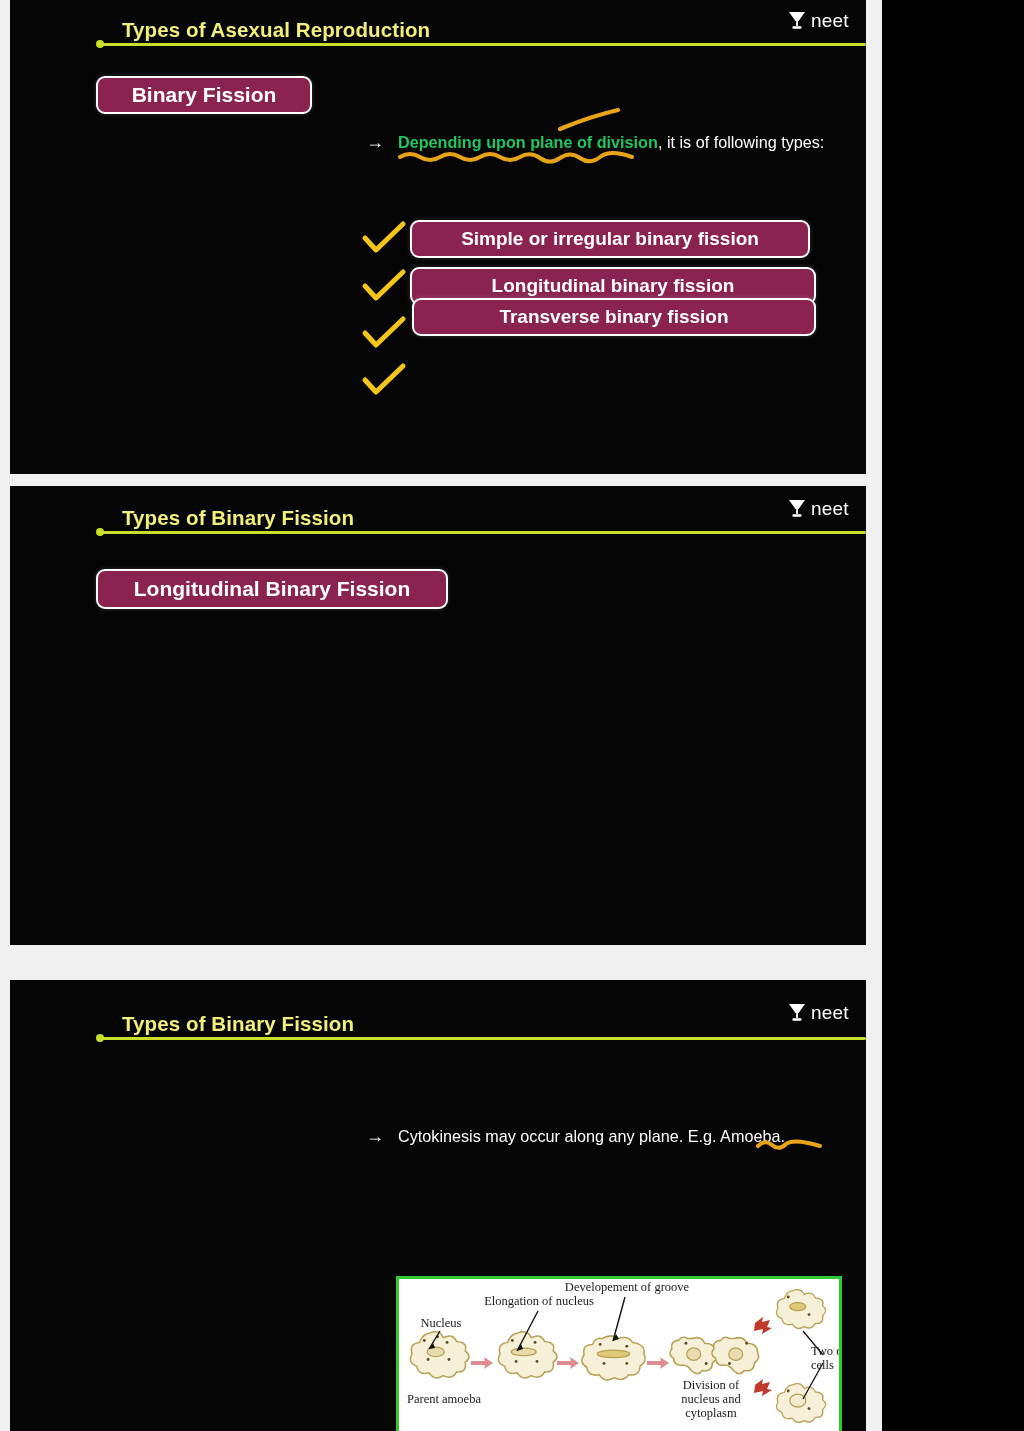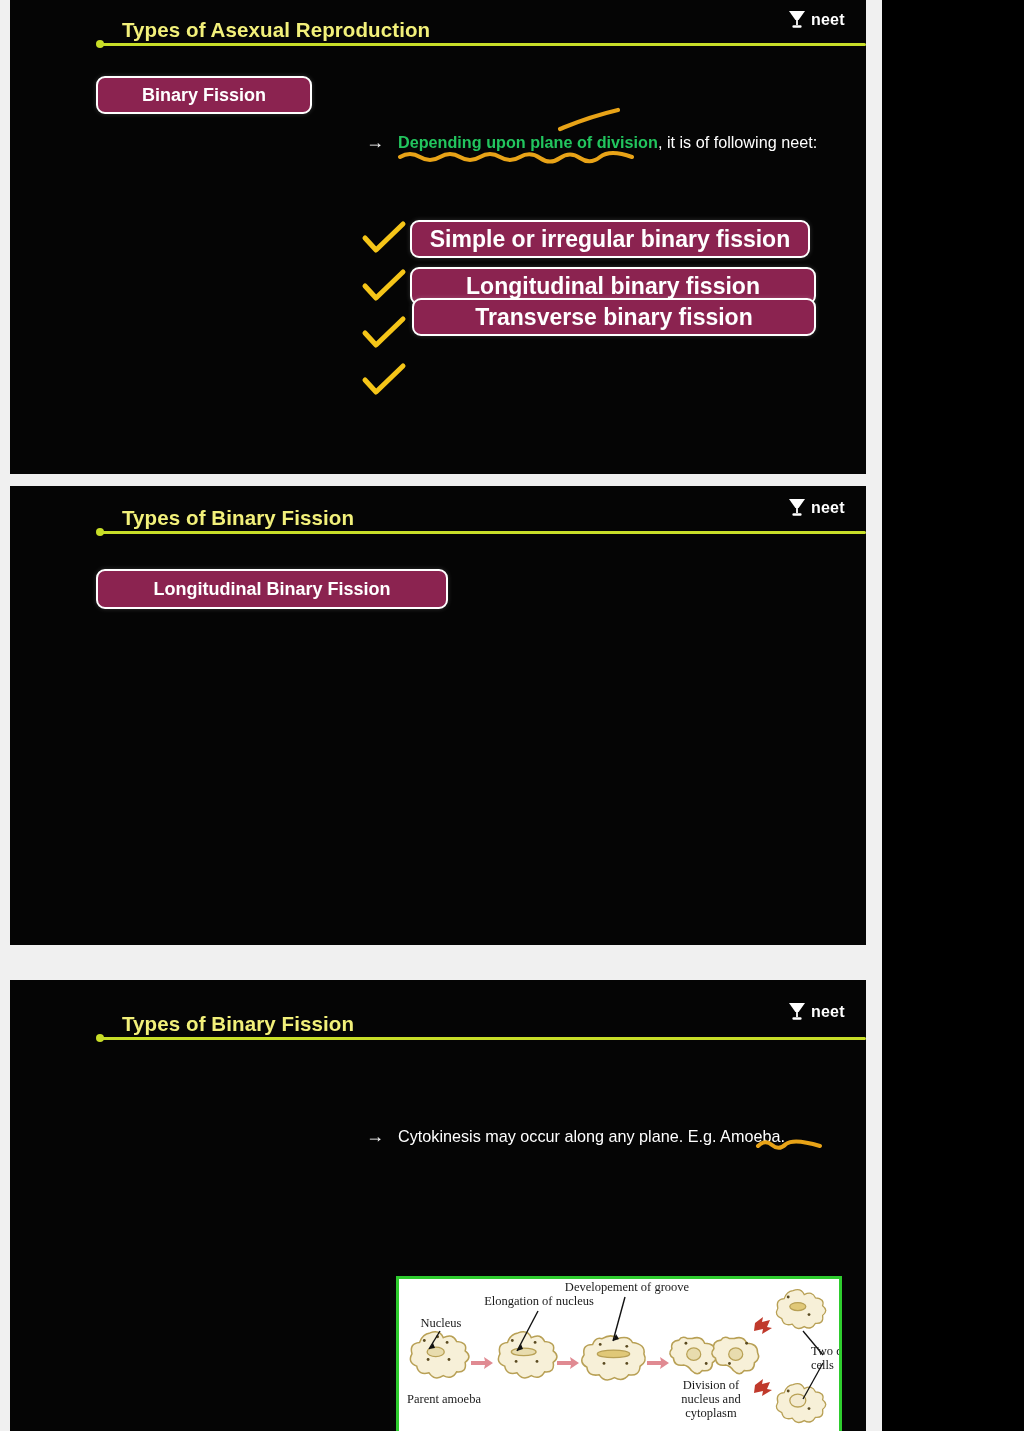--- a/index.html
+++ b/index.html
@@ -32,36 +32,36 @@
   .title-rule {
     position: absolute; height: 2.5px; background: #c8de28; border-radius: 2px;
   }
   .title-dot {
     position: absolute; width: 8px; height: 8px; border-radius: 50%;
     background: #c8de28;
   }
   .brand {
     position: absolute; display: flex; align-items: center; gap: 5px;
   }
-  .brand-text { color: #ffffff; font-size: 16px; font-weight: 700; letter-spacing: .2px; }
+  .brand-text { color: #ffffff; font-size: 19px; font-weight: 400; letter-spacing: .2px; }
   .trophy { display: block; }
 
   
   .pill {
     position: absolute;
     background: #8b2350;
     border: 2.5px solid #ffffff;
     border-radius: 9px;
     color: #ffffff;
-    font-size: 23px; font-weight: 700;
+    font-size: 19px; font-weight: 700;
     display: flex; align-items: center; justify-content: center;
     text-align: center;
     box-shadow: 0 0 5px rgba(255,255,255,.18);
   }
-  .pill.tag { font-size: 18px; }
+  .pill.tag { font-size: 21px; }
 
   
   .bullet-row { position: absolute; display: flex; align-items: flex-start; }
   .arrow {
     color: #ffffff; font-size: 18px; line-height: 1.25; margin-right: 14px;
     flex: none; font-weight: 400;
   }
   .body-text {
     color: #ffffff; font-size: 16.2px; line-height: 1.42; font-weight: 400;
   }
@@ -105,21 +105,21 @@
       <div class="pill tag" style="left:86px; top:76px; width:216px; height:38px;">Binary Fission</div>
 
       <div class="ink" style="left:548px; top:108px;">
         <svg width="66" height="24" viewBox="0 0 66 24">
           <path d="M2 21 C12 17, 30 9, 60 2" stroke="#e8a317" stroke-width="4.2" stroke-linecap="round" fill="none"></path>
         </svg>
       </div>
 
       <div class="bullet-row" style="left:356px; top:131px; width:470px;">
         <span class="arrow">→</span>
-        <span class="body-text"><span class="hl">Depending upon plane of division</span><span>, it is of following neet:</span></span>
+        <span class="body-text"><span class="hl">Depending upon plane of division</span><span>, it is of following types:</span></span>
       </div>
 
       <div class="ink" style="left:388px; top:148px;">
         <svg width="256" height="16" viewBox="0 0 256 16">
           <path d="M2 9 q10 -6 20 0 t20 0 t20 0 t20 0 t20 0 t20 0 t20 1 t20 0 t20 0 t20 -1 t32 0" stroke="#e8a317" stroke-width="4" fill="none" stroke-linecap="round"></path>
         </svg>
       </div>
 
       <div class="ink" style="left:352px; top:222px;">
         <svg width="44" height="34" viewBox="0 0 44 34">

